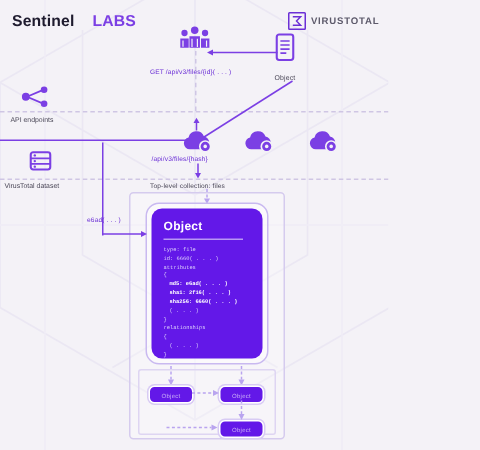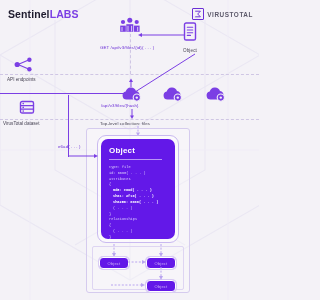--- a/index.html
+++ b/index.html
@@ -10,21 +10,21 @@
     position:relative;
   }
   .stage{position:absolute;inset:0;overflow:hidden;}
 
   
   .watermark{position:absolute;inset:0;pointer-events:none;opacity:.55;}
 
   
   .brand{position:absolute;left:8px;top:8px;font-size:10.5px;letter-spacing:.1px;
          font-weight:700;color:#1e1b2e;white-space:nowrap;}
-  .brand .labs{color:#7b3fe4;font-weight:600;}
+  .brand .labs{color:#7b3fe4;font-weight:600;padding-left:12px;}
   .vt{position:absolute;right:6px;top:8px;display:flex;align-items:center;gap:3px;}
   .vt-mark{width:10px;height:10px;border:1.3px solid #6b2fd6;border-radius:1px;
            display:flex;align-items:center;justify-content:center;}
   .vt-mark svg{display:block;}
   .vt-word{font-size:6.4px;letter-spacing:.55px;color:#5d5a6b;font-weight:600;}
 
   
   .hline{position:absolute;height:0;border-top:1px dashed #cfc6e4;}
   .vline{position:absolute;width:0;border-left:1px dashed #cfc6e4;}
   .solid-v{position:absolute;width:0;border-left:1px solid #7b3fe4;}

